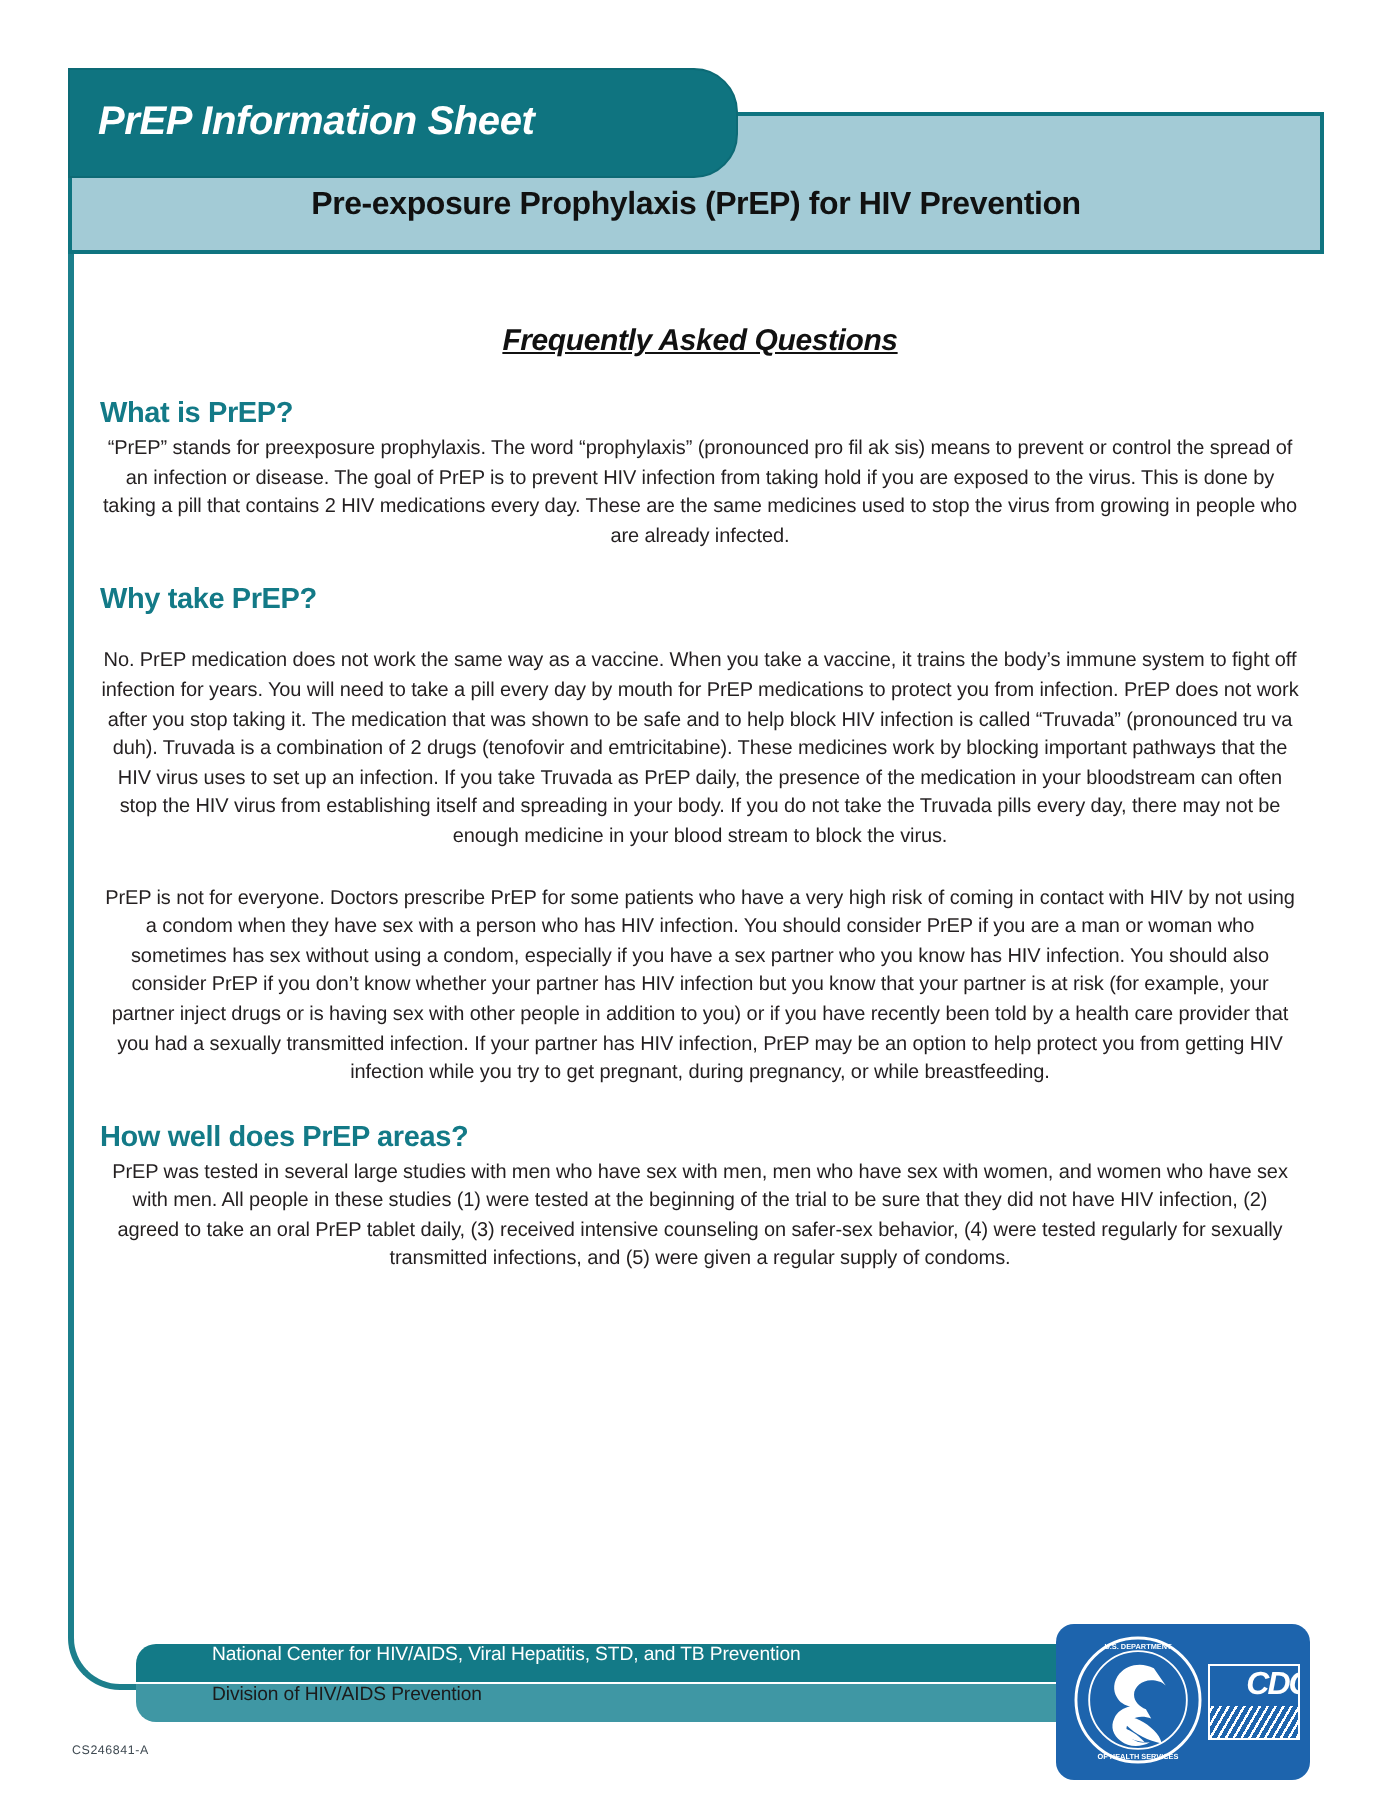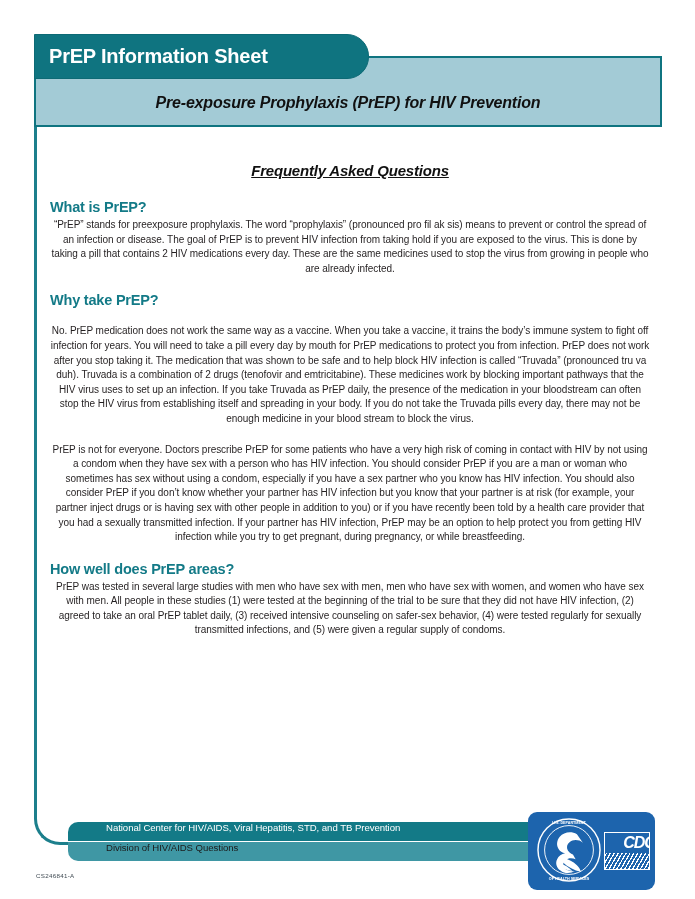--- a/index.html
+++ b/index.html
@@ -43,28 +43,29 @@
     position: absolute;
     left: 34px;
     top: 34px;
     width: 628px;
   }
   .title-tab {
     position: absolute;
     left: 0;
     top: 0;
     width: 335px;
-    height: 45px;
+    height: 55px;
     background: #0f7480;
     border-radius: 0 22px 22px 0;
     border: 1px solid #0d6a75;
     box-sizing: border-box;
     display: flex;
     align-items: center;
     z-index: 3;
+    font-style: italic;
   }
   .title-tab-text {
     color: #ffffff;
     font-size: 20px;
     font-weight: bold;
     padding-left: 14px;
     letter-spacing: -0.2px;
     white-space: nowrap;
   }
   .subtitle-bar {
@@ -81,21 +82,20 @@
     align-items: flex-end;
     justify-content: center;
   }
   .subtitle-text {
     font-size: 16px;
     font-weight: bold;
     color: #111111;
     padding-bottom: 13px;
     letter-spacing: -0.2px;
     white-space: nowrap;
-    font-style: italic;
   }
 
   
   .content {
     position: absolute;
     left: 50px;
     top: 150px;
     width: 600px;
   }
   .faq-heading {
@@ -266,21 +266,21 @@
 
   </div>
 
   <div class="footer">
 
     <div class="footer-bar top">
       <span>National Center for HIV/AIDS, Viral Hepatitis, STD, and TB Prevention</span>
     </div>
 
     <div class="footer-bar bottom">
-      <span>Division of HIV/AIDS Questions</span>
+      <span>Division of HIV/AIDS Prevention</span>
     </div>
 
     <div class="doc-code">CS246841-A</div>
 
     <div class="logo-block">
 
       <svg class="hhs-seal" viewBox="0 0 100 100">
         <circle cx="50" cy="50" r="47" fill="none" stroke="#ffffff" stroke-width="2.2"></circle>
         <circle cx="50" cy="50" r="37" fill="none" stroke="#ffffff" stroke-width="1.4"></circle>
         <g fill="#ffffff">

